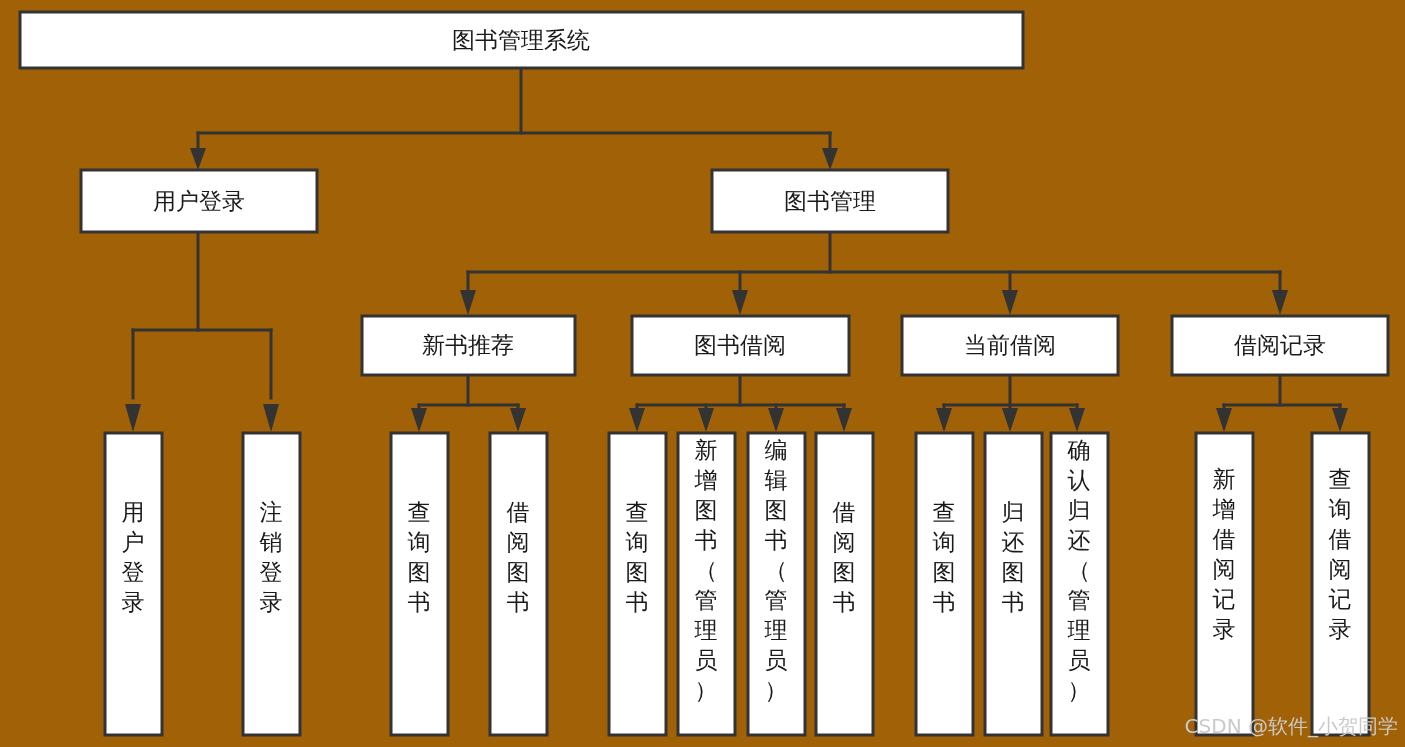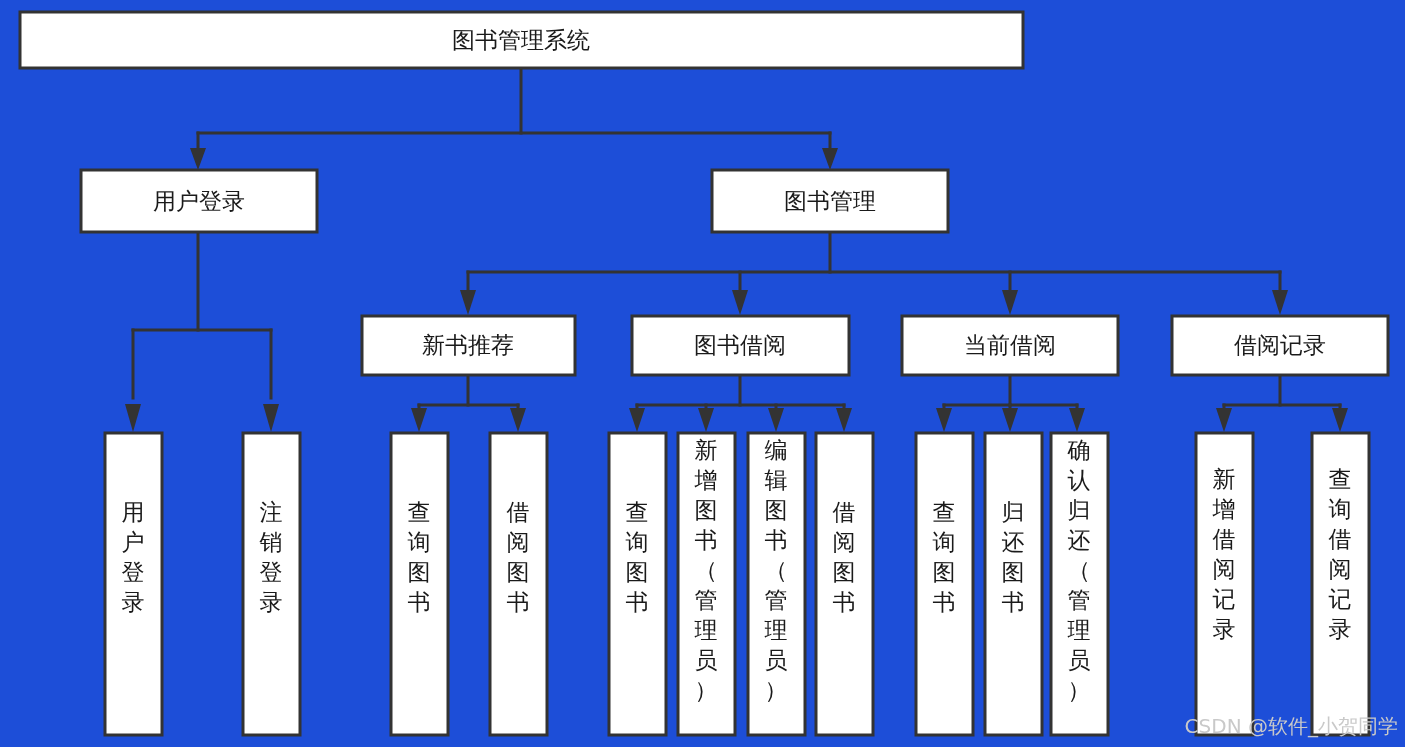--- a/index.html
+++ b/index.html
@@ -10,21 +10,21 @@
   body {
     width: 1405px;
     height: 747px;
     font-family: "DejaVu Sans", "Liberation Sans", sans-serif;
     overflow: hidden;
   }
   #diagram-root {
     position: relative;
     width: 1405px;
     height: 747px;
-    background: #1d4ed8;
+    background: #a16207;
   }
   svg.chart-svg {
     position: absolute;
     top: 0;
     left: 0;
     width: 1405px;
     height: 747px;
     display: block;
   }
   .node-box {

